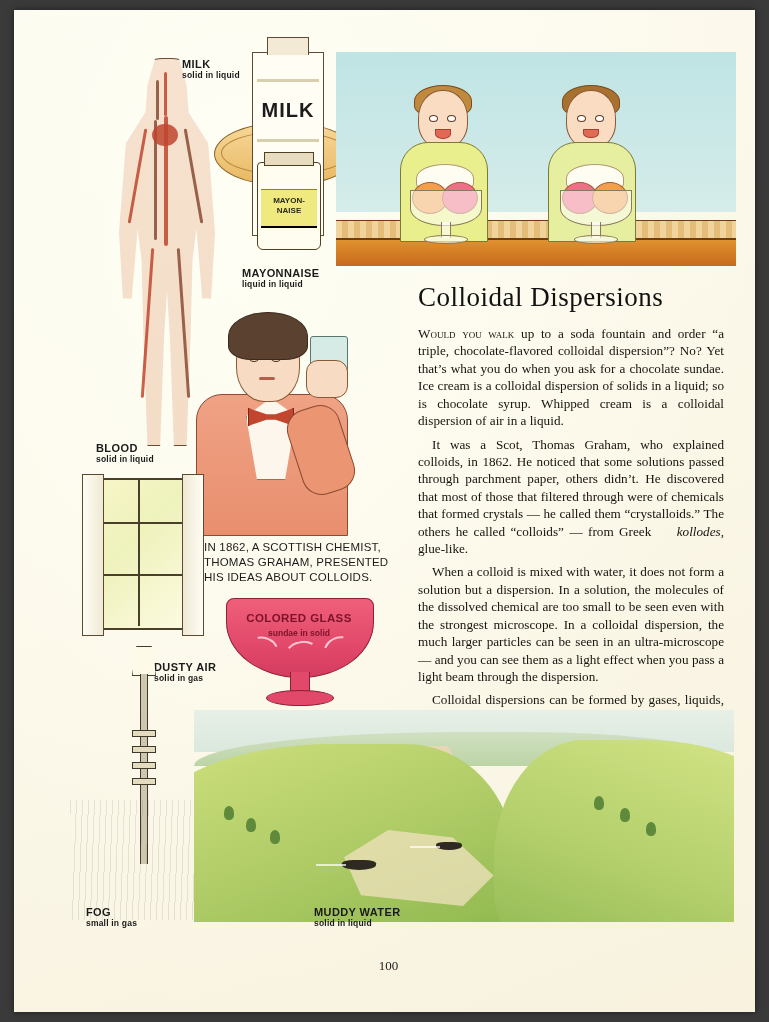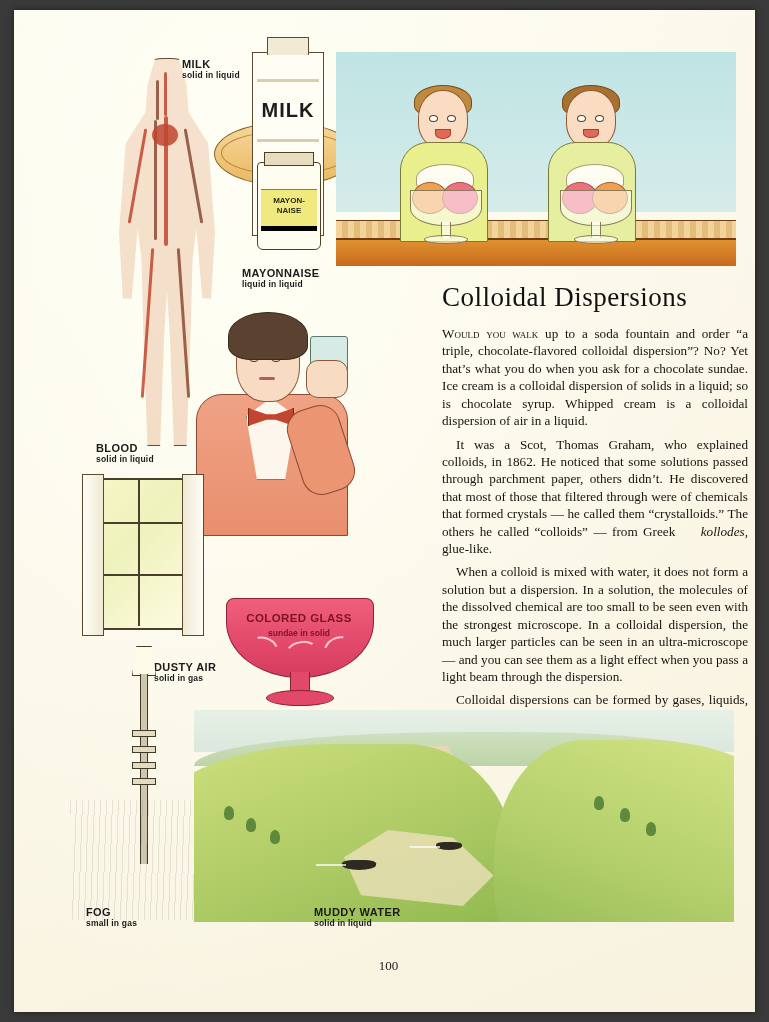--- a/index.html
+++ b/index.html
@@ -48,21 +48,21 @@
   .label .sub {
     display: block;
     font-weight: bold;
     font-size: 8.5px;
     letter-spacing: 0.2px;
   }
 
   
   .article {
     position: absolute;
-    left: 428px;
+    left: 404px;
     top: 272px;
     width: 306px;
   }
   .article h1 {
     margin: 0 0 12px 0;
     font-family: "Liberation Serif", serif;
     font-size: 27px;
     font-weight: normal;
     letter-spacing: 0.5px;
     color: #111;
@@ -193,21 +193,21 @@
     background: #e7dcc0;
     border: 1.5px solid #4f4023;
   }
   .jar .band {
     position: absolute;
     left: 3px; right: 3px;
     top: 26px;
     height: 36px;
     background: #f0e97f;
     border-top: 1px solid #8c8224;
-    border-bottom: 5px solid #000000;
+    border-bottom: 2px solid #000000;
   }
   .jar .band span {
     display: block;
     text-align: center;
     font-family: "Liberation Sans", sans-serif;
     font-size: 8px;
     font-weight: bold;
     color: #2b2b16;
     line-height: 1.25;
     padding-top: 6px;
@@ -717,20 +717,21 @@
     <div class="arm"></div>
     <div class="head">
       <div style="position:absolute;left:12px;top:30px;width:8px;height:5px;border:1.1px solid #4a3020;border-radius:50%;"></div>
       <div style="position:absolute;left:34px;top:30px;width:8px;height:5px;border:1.1px solid #4a3020;border-radius:50%;"></div>
       <div style="position:absolute;left:22px;top:52px;width:16px;height:3px;background:#b2604a;border-radius:2px;"></div>
     </div>
     <div class="hair"></div>
     <div class="glass"></div>
     <div class="hand"></div>
   </div>
+  <div class="caption-graham">IN 1862, A SCOTTISH CHEMIST, THOMAS GRAHAM, PRESENTED HIS IDEAS ABOUT COLLOIDS.</div>
 
   <div class="window">
     <div class="pane"></div>
     <div class="mull-v"></div>
     <div class="mull-h"></div>
     <div class="mull-h2"></div>
     <div class="curtain-l"></div>
     <div class="curtain-r"></div>
   </div>
   <div class="label" style="left:140px;top:651px;">

